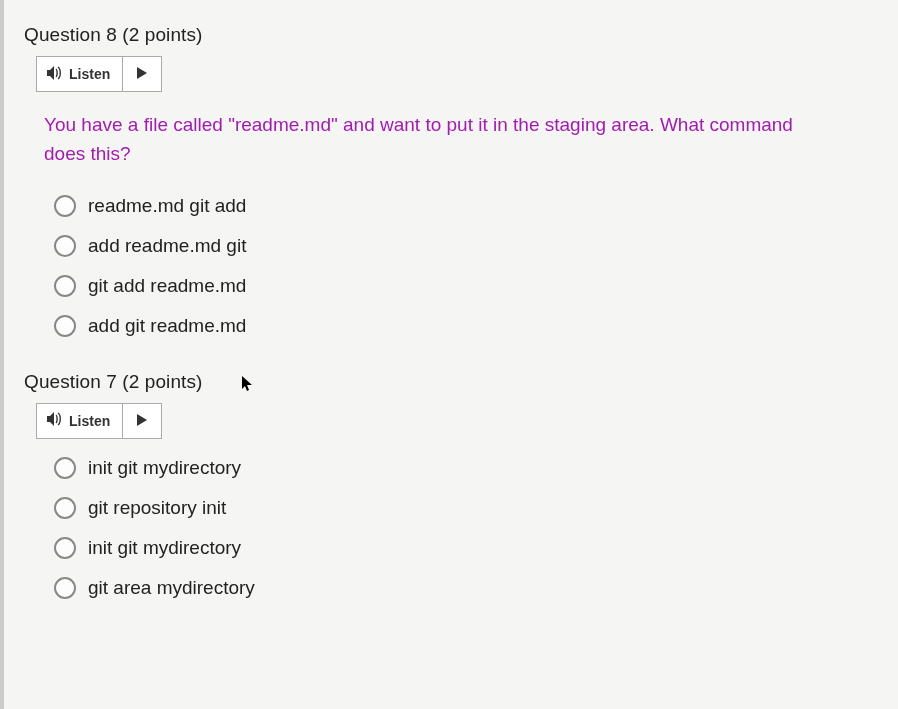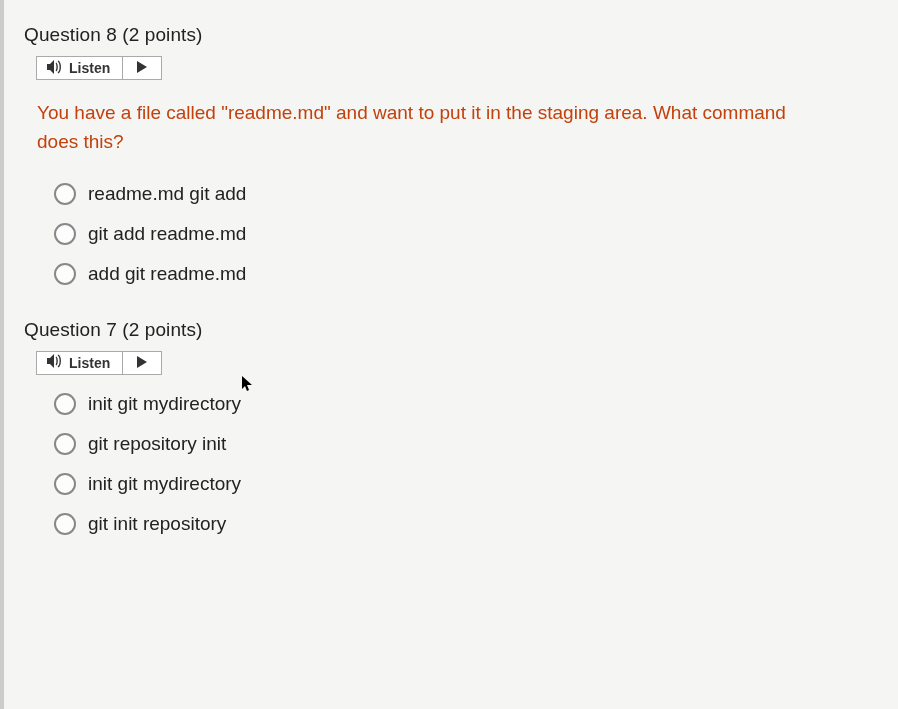--- a/index.html
+++ b/index.html
@@ -19,21 +19,21 @@
     margin-bottom: 10px;
     color: #222;
     letter-spacing: 0.1px;
   }
   .q-head .qnum { font-weight: 400; }
   .q-head .pts { font-weight: 400; text-align: right; }
   .listen-bar {
     display: inline-flex;
     margin-left: 12px;
     margin-bottom: 18px;
-    height: 24px;
+    height: 36px;
     border: 1px solid #aaa;
     background: #fff;
     font-size: 14px;
   }
   .listen-bar .listen-btn {
     display: inline-flex;
     align-items: center;
     gap: 6px;
     padding: 0 12px 0 10px;
     border-right: 1px solid #aaa;
@@ -44,23 +44,23 @@
   .listen-bar .play-btn {
     width: 38px;
     display: inline-flex;
     align-items: center;
     justify-content: center;
     cursor: pointer;
   }
   .q-text {
     font-size: 19px;
     line-height: 1.55;
-    margin: 0 0 26px 13px;
+    margin: 0 0 26px 20px;
     max-width: 760px;
-    color: #c2410c;
+    color: #a21caf;
   }
   .options { margin-left: 30px; }
   .opt {
     display: flex;
     align-items: center;
     gap: 12px;
     margin-bottom: 18px;
     cursor: pointer;
   }
   .radio {
@@ -110,20 +110,24 @@
     </div>
   </div>
   <div class="q-text">You have a file called "readme.md" and want to put it in the staging area.  What command does this?</div>
   <div class="options">
     <div class="opt">
       <span class="radio"></span>
       <span class="opt-label">readme.md git add</span>
     </div>
     <div class="opt">
       <span class="radio"></span>
+      <span class="opt-label">add readme.md git</span>
+    </div>
+    <div class="opt">
+      <span class="radio"></span>
       <span class="opt-label">git add readme.md</span>
     </div>
     <div class="opt">
       <span class="radio"></span>
       <span class="opt-label">add git readme.md</span>
     </div>
   </div>
 </div>
 
 <div class="question-block">
@@ -158,21 +162,21 @@
     <div class="opt">
       <span class="radio"></span>
       <span class="opt-label">git repository init</span>
     </div>
     <div class="opt">
       <span class="radio"></span>
       <span class="opt-label">init git mydirectory</span>
     </div>
     <div class="opt">
       <span class="radio"></span>
-      <span class="opt-label">git init repository</span>
+      <span class="opt-label">git area mydirectory</span>
     </div>
   </div>
 </div>
 
 <span class="cursor-arrow">
   <svg width="12" height="16" viewBox="0 0 12 16">
       <path d="M0 0l0 13 3-3 2 5 2-1-2-5 5 0z" fill="#000"></path>
     </svg>
 </span>
 

